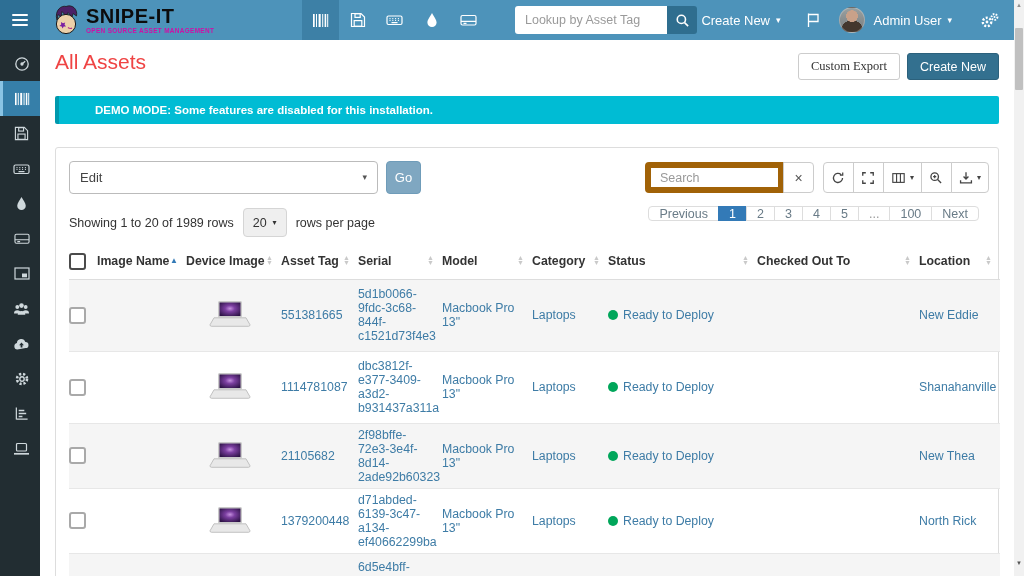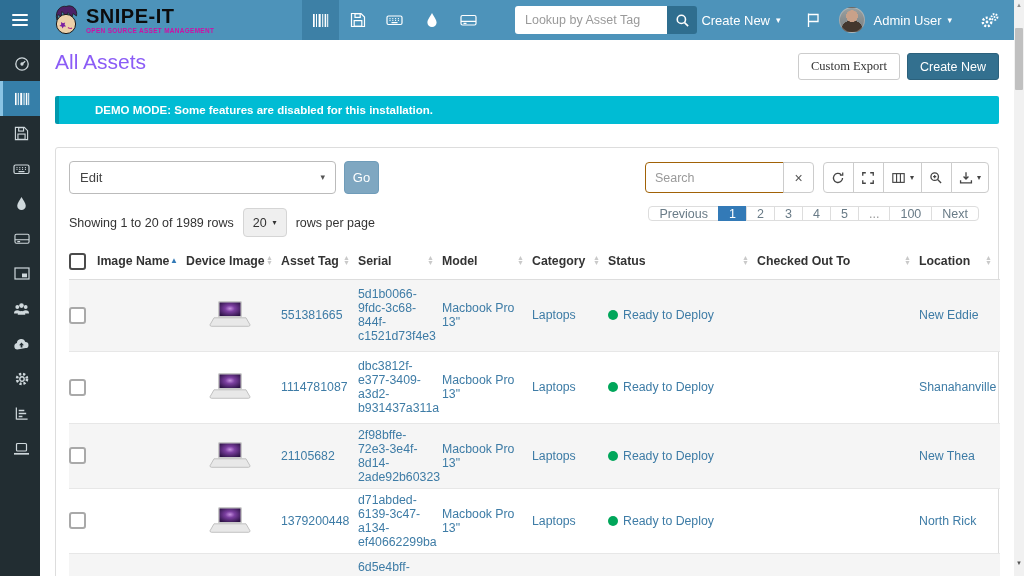--- a/index.html
+++ b/index.html
@@ -34,39 +34,39 @@
   .nav-user { font-size:13px; display:flex; align-items:center; gap:6px; cursor:pointer; margin-right:28px; }
   .nav-gears { cursor:pointer; display:flex; }
 
   
   .sidebar { position:absolute; left:0; top:40px; bottom:0; width:40px; background:#222d32; padding-top:6px; z-index:9; }
   .side-item { height:35px; display:flex; align-items:center; justify-content:center; cursor:pointer; border-left:3px solid transparent; }
   .side-item.active { background:#367fa9; border-left-color:#8ac4e4; }
 
   
   .main { position:absolute; left:40px; top:40px; right:10px; bottom:0; background:#fff; }
-  .page-title { position:absolute; left:15px; top:10px; font-size:21px; font-weight:400; color:#8b5cf6; }
+  .page-title { position:absolute; left:15px; top:10px; font-size:21px; font-weight:400; color:#ef4444; }
   .header-buttons { position:absolute; right:15px; top:13px; display:flex; gap:7px; }
   .btn { font-size:12.5px; height:27px; padding:0 12px; border-radius:3px; cursor:pointer; display:inline-flex; align-items:center; font-family:"Liberation Sans",sans-serif; }
   .btn-white { background:#fff; border:1px solid #ccc; color:#333;font-family:Liberation Serif, serif; }
   .btn-steel { background:#33708f; border:1px solid #2c617c; color:#fff; }
 
   .banner { position:absolute; left:15px; right:15px; top:56px; height:28px; background:#00bcd4; border-left:4px solid #0099ad; border-radius:2px; display:flex; align-items:center;padding-left:24px; }
   .banner span { color:#fff; font-size:11.5px; font-weight:bold; margin-left:12px; }
 
   .panel { position:absolute; left:15px; right:15px; top:107px; height:520px; background:#fff; border:1px solid #ddd; border-radius:3px; }
 
   
   .bulk { position:absolute; left:13px; top:13px; display:flex; }
-  .select-box { width:267px; height:33px; border:1px solid #bbb; border-radius:4px; background:#fff; display:flex; align-items:center; padding:0 10px; font-size:13px; color:#444; cursor:pointer; }
+  .select-box { width:309px; height:33px; border:1px solid #bbb; border-radius:4px; background:#fff; display:flex; align-items:center; padding:0 10px; font-size:13px; color:#444; cursor:pointer; }
   .select-box .caret { margin-left:auto; color:#555; }
   .btn-go { margin-left:8px; width:35px; height:33px; background:#7fa7c1; border:1px solid #6f9cb9; border-radius:4px; color:#fff; font-size:13px; cursor:pointer; }
 
   .table-controls { position:absolute; right:9px; top:14px; display:flex; height:31px; }
-  .search-input { width:139px; height:31px; border:1px solid #a16207; border-radius:4px 0 0 4px; padding:0 9px; font-size:12.5px; color:#333; outline:none; font-family:"Liberation Sans",sans-serif; }
+  .search-input { width:139px; height:31px; border:6px solid #a16207; border-radius:4px 0 0 4px; padding:0 9px; font-size:12.5px; color:#333; outline:none; font-family:"Liberation Sans",sans-serif; }
   .search-input::placeholder { color:#9a9a9a; }
   .clear-btn { width:31px; height:31px; border:1px solid #ccc; margin-left:-1px; background:#fff; border-radius:0 4px 4px 0; color:#555; font-size:14px; cursor:pointer; }
   .btn-group { display:flex; margin-left:9px; }
   .tb-btn { height:31px; min-width:31px; padding:0 7px; background:#fff; border:1px solid #ccc; margin-left:-1px; cursor:pointer; display:flex; align-items:center; justify-content:center; gap:4px; color:#444; }
   .tb-btn:first-child { border-radius:4px 0 0 4px; margin-left:0; }
   .tb-btn:last-child { border-radius:0 4px 4px 0; }
   .tb-btn .caret { font-size:8px; color:#444; }
 
   
   .rows-info { position:absolute; left:13px; top:59px; height:31px; display:flex; align-items:center; font-size:12.5px; color:#333; }

